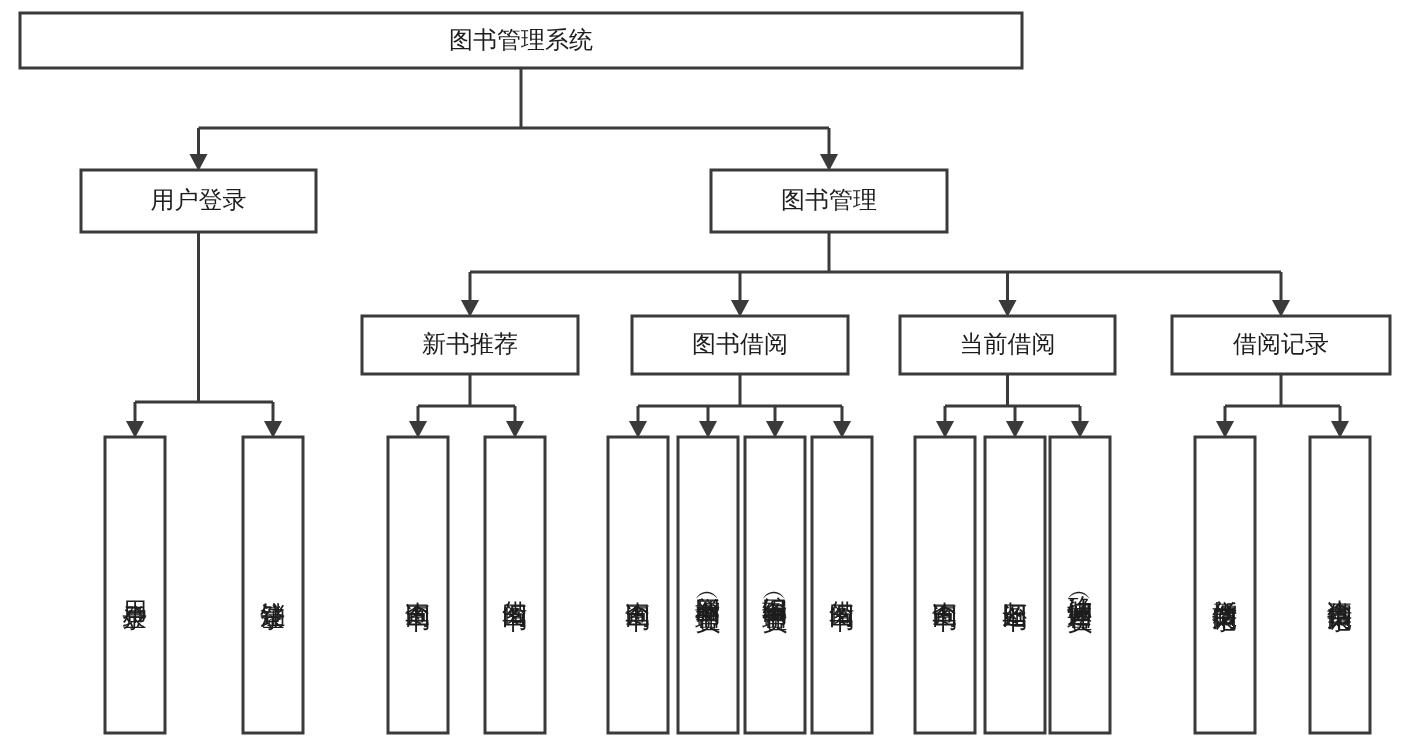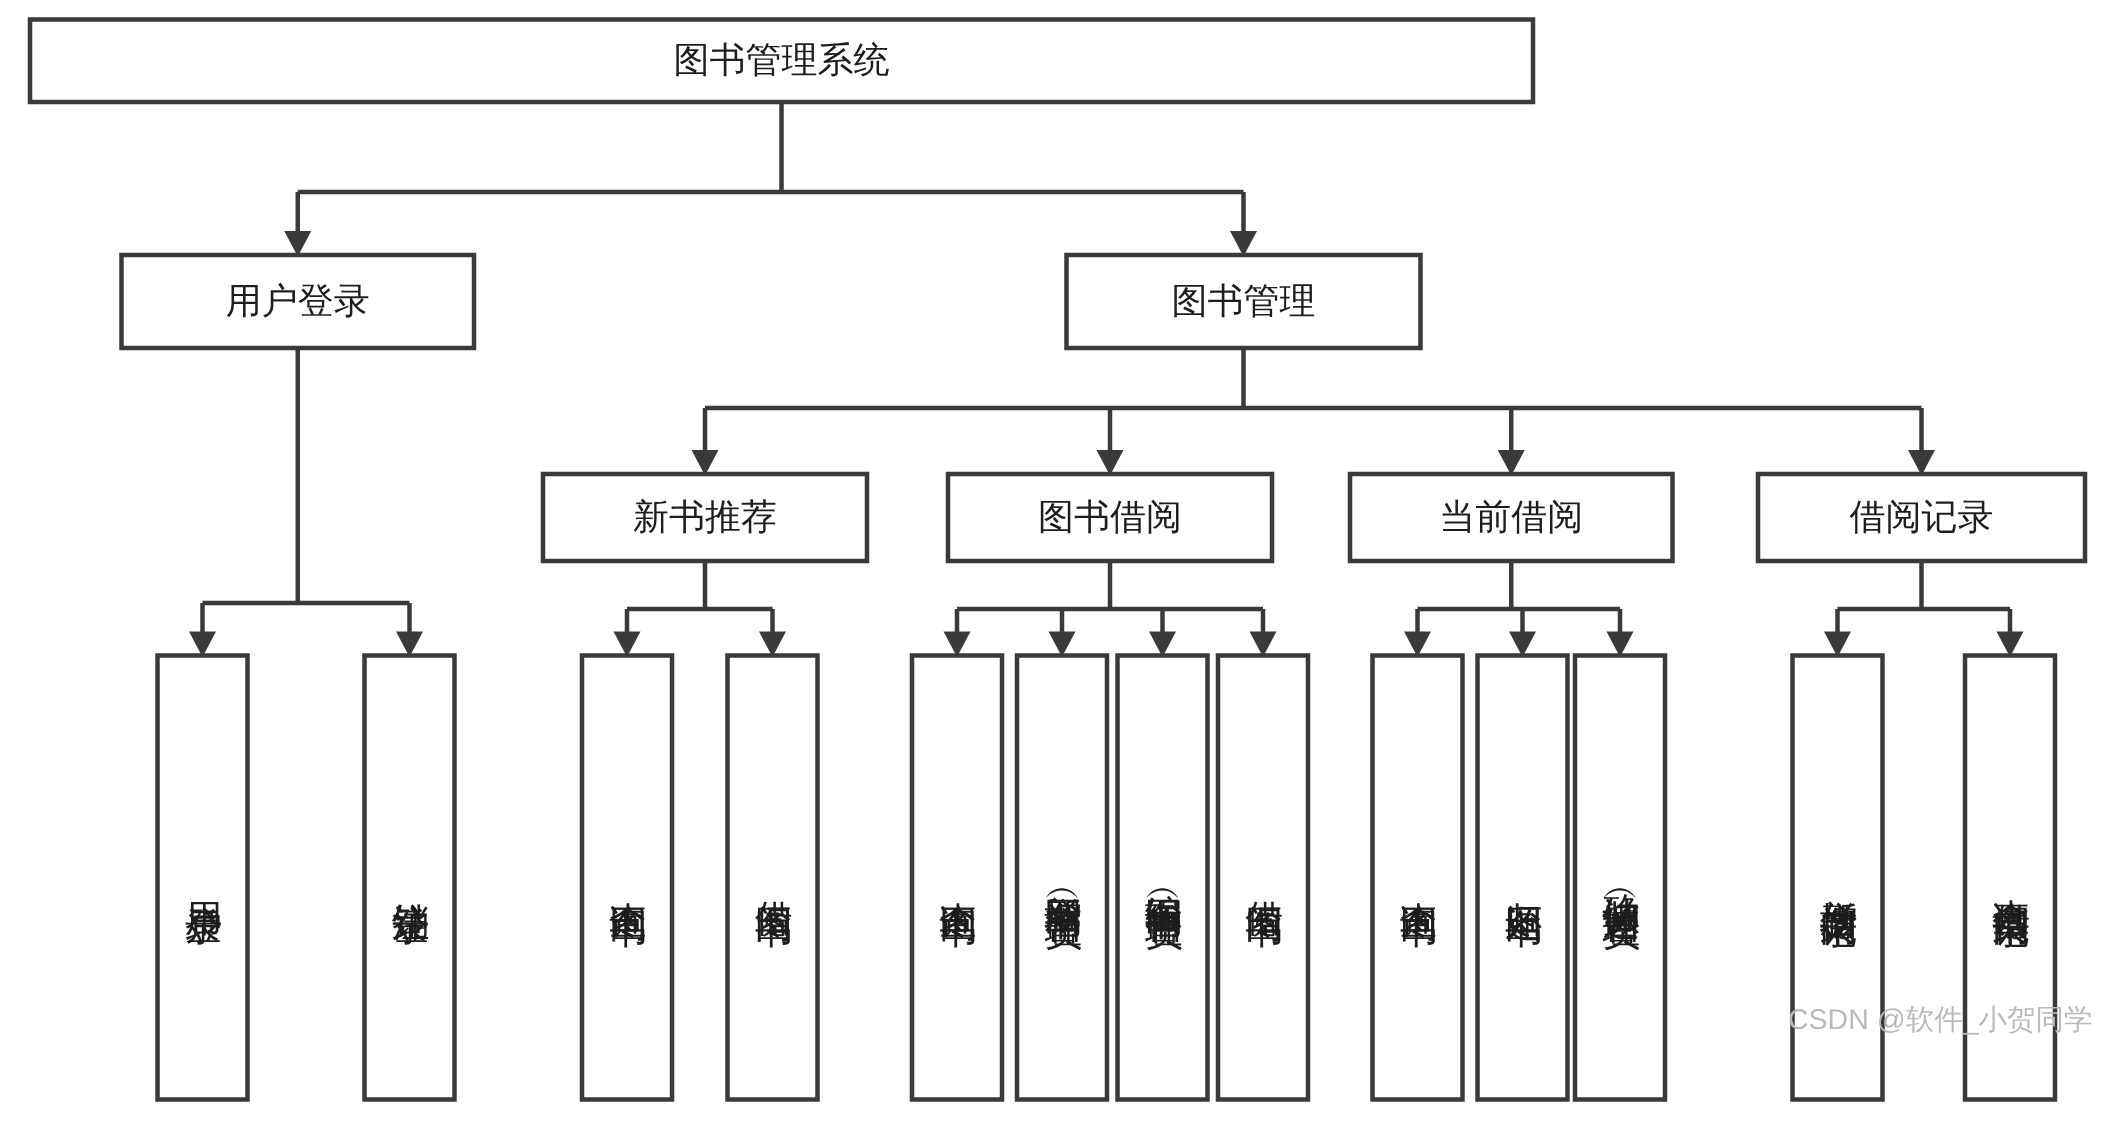--- a/index.html
+++ b/index.html
@@ -162,14 +162,13 @@
       <div class="leaf-label" style="left: 678px; top: 437px; width: 60px; height: 296px;">新增图书（管理员）</div>
       <div class="leaf-label" style="left: 745px; top: 437px; width: 60px; height: 296px;">编辑图书（管理员）</div>
       <div class="leaf-label" style="left: 812px; top: 437px; width: 60px; height: 296px;">借阅图书</div>
       <div class="leaf-label" style="left: 915px; top: 437px; width: 60px; height: 296px;">查询图书</div>
       <div class="leaf-label" style="left: 985px; top: 437px; width: 60px; height: 296px;">归还图书</div>
       <div class="leaf-label" style="left: 1050px; top: 437px; width: 60px; height: 296px;">确认归还（管理员）</div>
       <div class="leaf-label" style="left: 1195px; top: 437px; width: 60px; height: 296px;">新增借阅记录</div>
       <div class="leaf-label" style="left: 1310px; top: 437px; width: 60px; height: 296px;">查询借阅记录</div>
     </div>
 
-  <div class="watermark">CSDN @软件_小贺同学</div>
 </div>
 
 </body></html>

